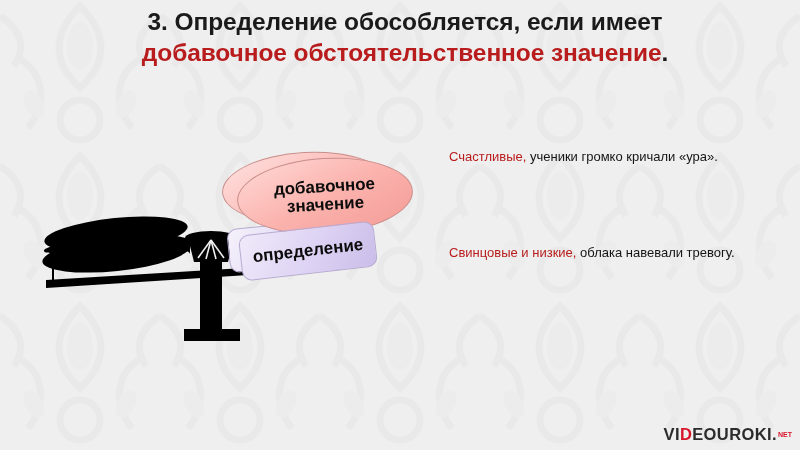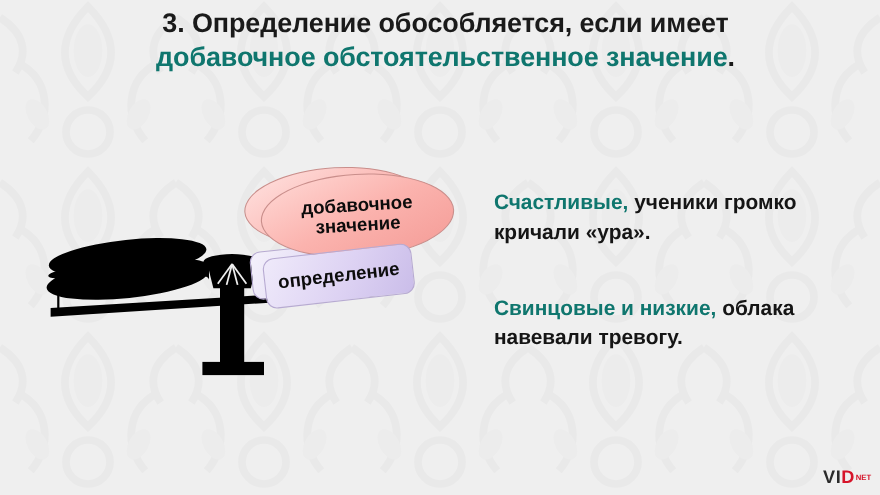--- a/index.html
+++ b/index.html
@@ -39,31 +39,30 @@
     width: 690px;
     text-align: center;
     line-height: 1.28;
     font-size: 24.5px;
     font-weight: 700;
     color: #1a1a1a;
     letter-spacing: -0.1px;
   }
   #title-line-1 { display: block; }
   #title-line-2 { display: block; }
-  .accent { color: #0f766e; }
+  .accent { color: #b91c1c; }
   .dot-black { color: #1a1a1a; }
 
   
   .example {
     position: absolute;
-    font-size: 19px;
+    font-size: 13px;
     line-height: 1.42;
     color: #151515;
-    font-weight: 700;
-    margin-top: 24px;
+    font-weight: 400;
   }
   #example-1 { left: 449px; top: 148px; width: 330px; }
   #example-2 { left: 449px; top: 244px; width: 330px; }
 
   
   #scales {
     position: absolute;
     left: 38px;
     top: 196px;
     width: 320px;
@@ -258,16 +257,17 @@
     <span class="accent">Счастливые,</span><span> ученики громко кричали «ура».</span>
   </div>
 
   <div class="example" id="example-2">
     <span class="accent">Свинцовые и низкие,</span><span> облака навевали тревогу.</span>
   </div>
 
   <div id="watermark">
     <span>VI</span>
       <span class="wm-d">D</span>
+      <span>EOUROKI.</span>
       <span class="wm-net">NET</span>
   </div>
 
 </div>
 
 </body></html>

